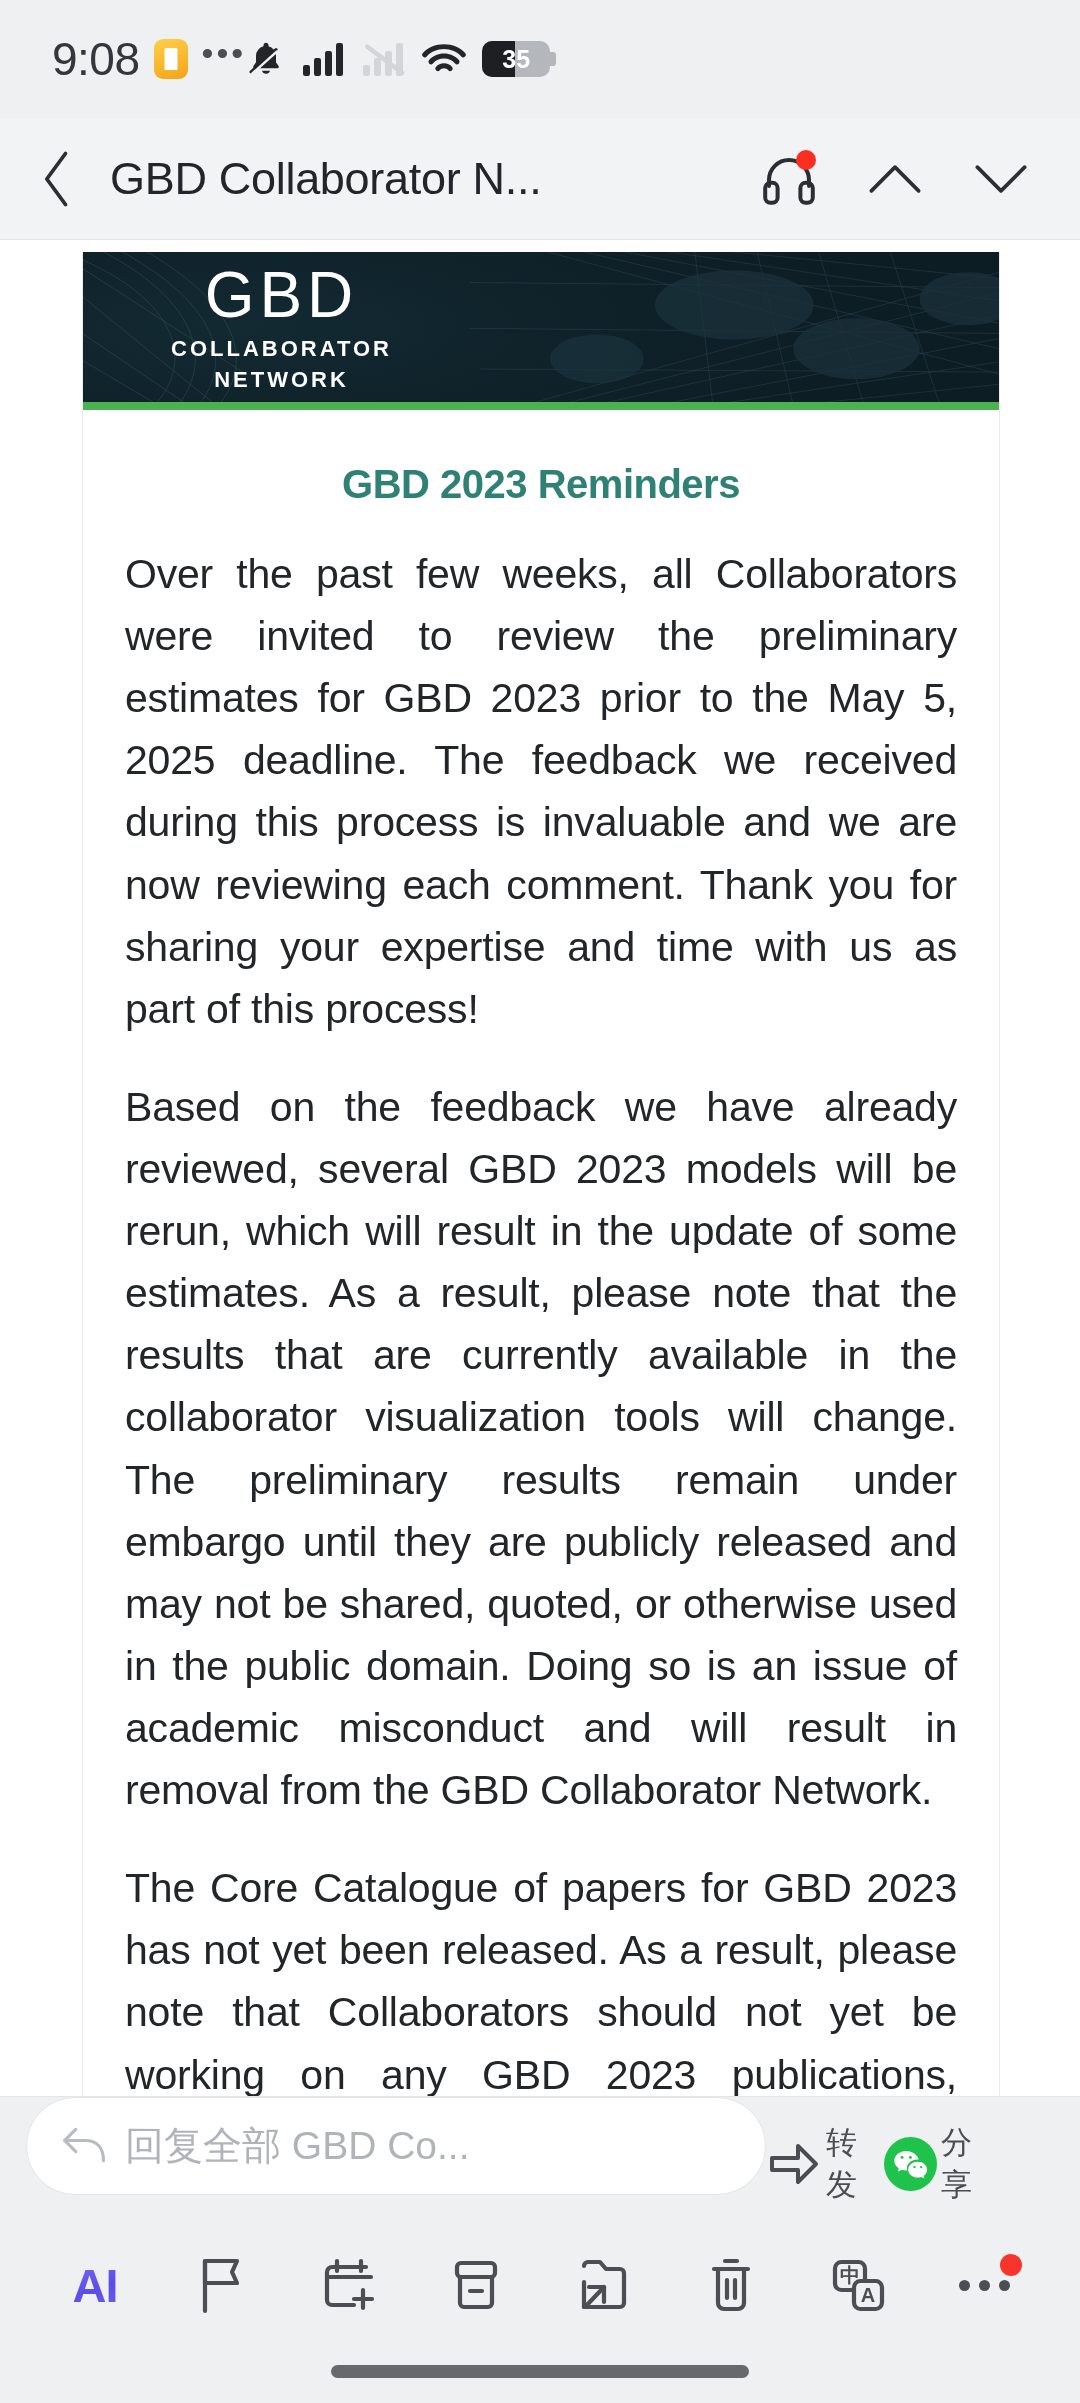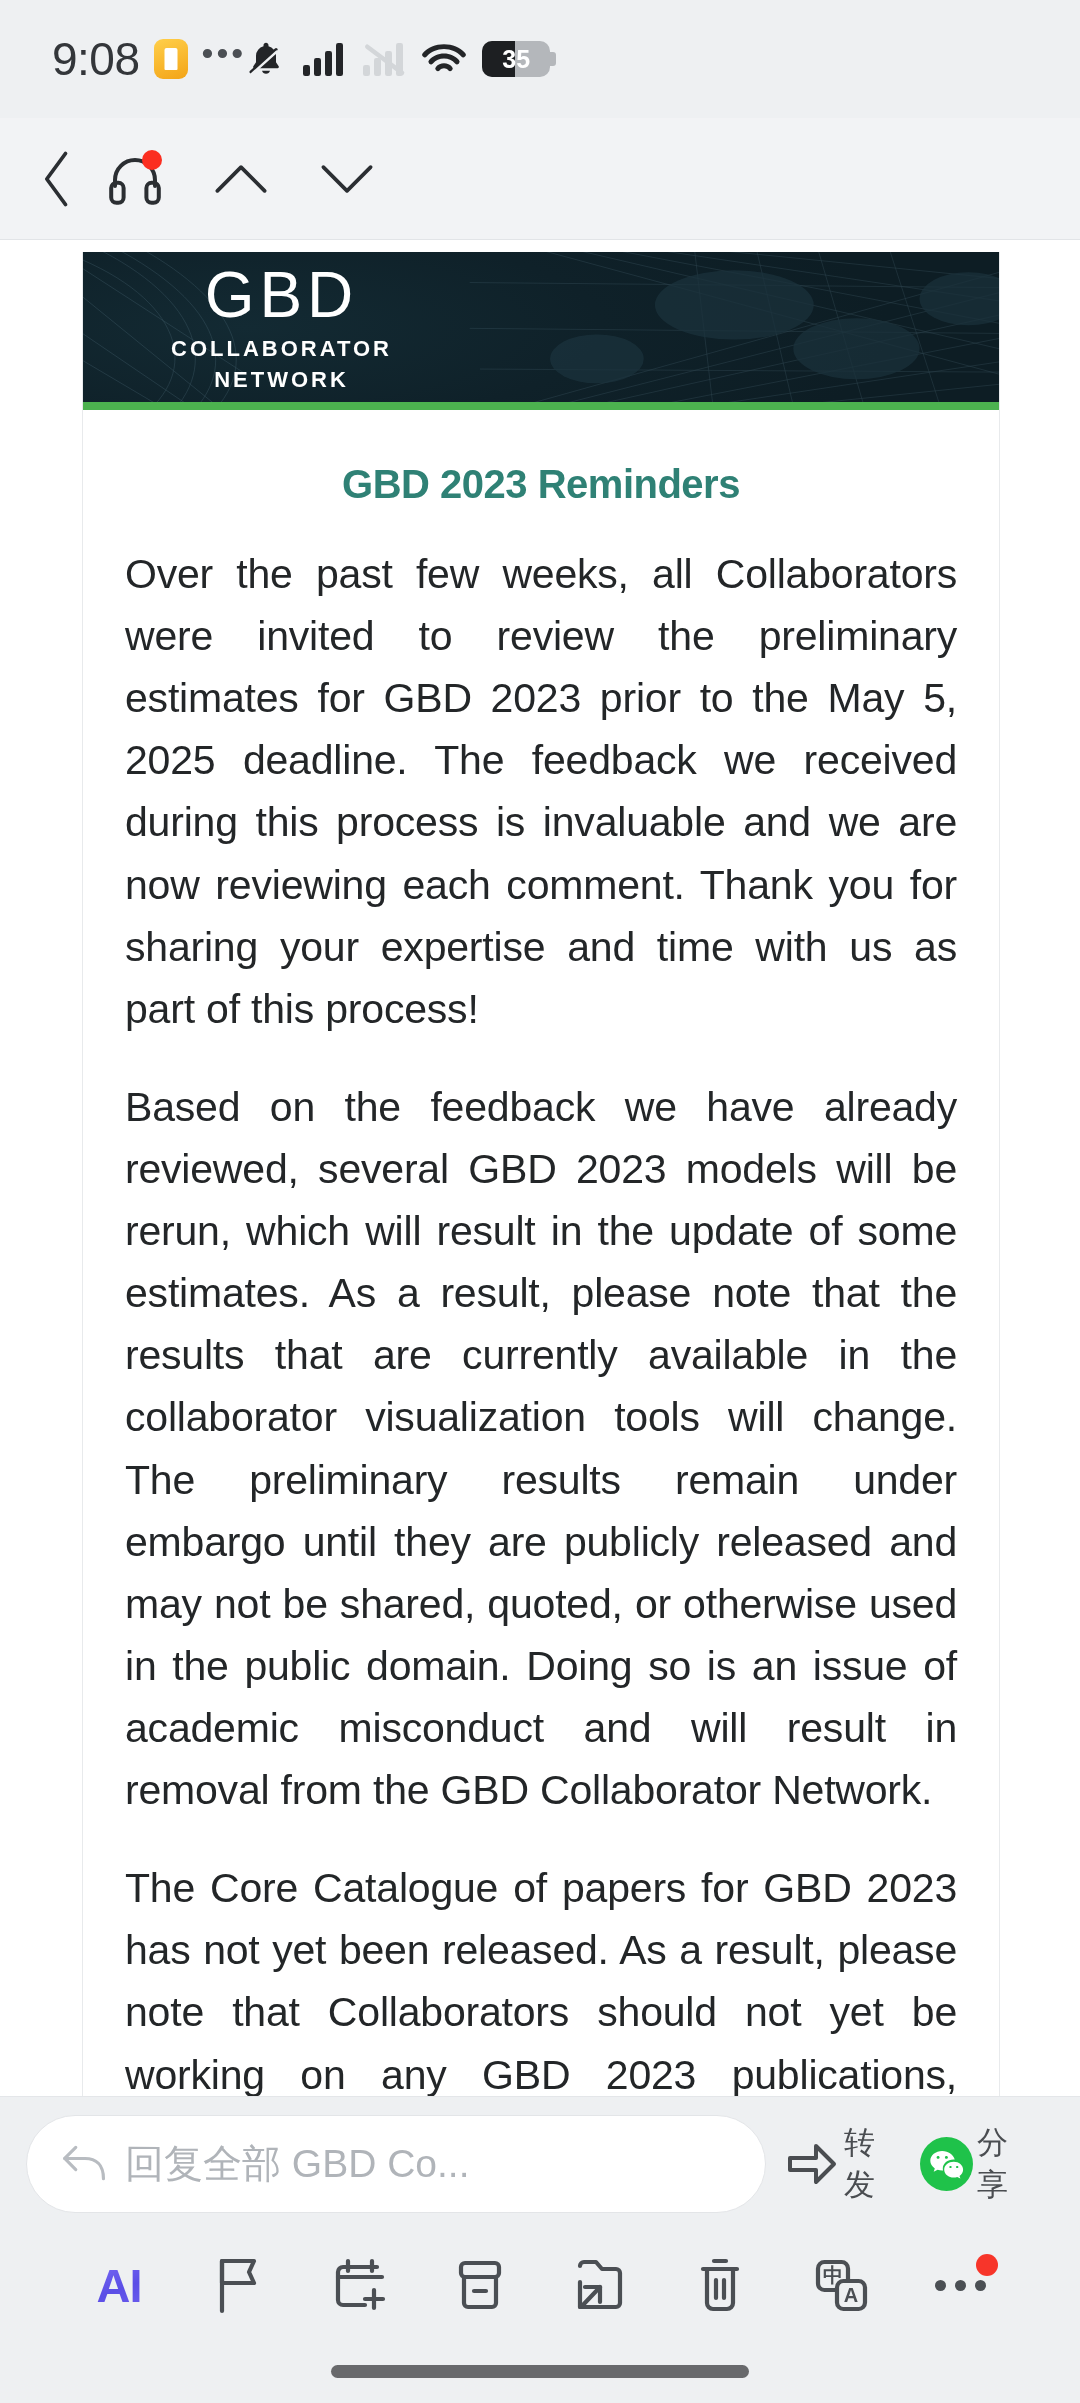--- a/index.html
+++ b/index.html
@@ -255,23 +255,21 @@
     letter-spacing: -0.2px;
   }
   .mail-p:last-child { margin-bottom: 0; }
 
   
   .reply-bar {
     flex: 0 0 134px;
     height: 134px;
     background: #eef0f2;
     display: flex;
-    align-items: center;
     padding: 0 26px 0 26px;
-    gap: 18px;
     border-top: 1px solid #e4e6e9;
   }
   .reply-input {
     flex: 1 1 auto;
     height: 98px;
     background: #ffffff;
     border: 1px solid #e3e5e8;
     border-radius: 49px;
     display: flex;
     align-items: center;
@@ -307,21 +305,21 @@
   }
 
   
   .toolbar {
     flex: 0 0 110px;
     height: 110px;
     background: #eef0f2;
     display: flex;
     align-items: center;
     justify-content: space-between;
-    padding: 0 76px;
+    padding: 0 52px;
   }
   .tool-btn {
     position: relative;
     width: 86px;
     height: 86px;
     display: flex;
     align-items: center;
     justify-content: center;
   }
   .ai-text {
@@ -427,20 +425,21 @@
   </div>
 
   <div class="app-header">
     <div class="hdr-back">
       <span>
         <svg class="svg-ico" width="34" height="58" viewBox="0 0 20 34" fill="none" stroke="#2b2e32" stroke-width="2.2" stroke-linecap="round" stroke-linejoin="round">
           <path d="M15 2 4 17l11 15"></path>
         </svg>
       </span>
     </div>
+    <div class="hdr-title">GBD Collaborator N...</div>
     <div class="hdr-actions">
       <div class="hdr-btn">
         <span>
           <svg class="svg-ico" width="56" height="54" viewBox="0 0 28 27" fill="none" stroke="#2b2e32" stroke-width="2" stroke-linecap="round">
             <path d="M4 17v-3a10 10 0 0 1 20 0v3"></path>
             <rect x="2.1" y="15.4" width="6.2" height="10" rx="2.6"></rect>
             <rect x="19.7" y="15.4" width="6.2" height="10" rx="2.6"></rect>
           </svg>
         </span>
         <span class="red-dot"></span>

